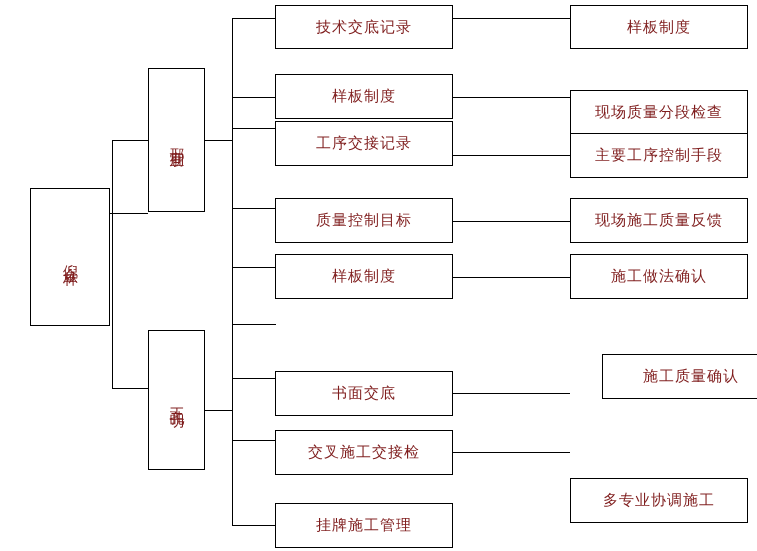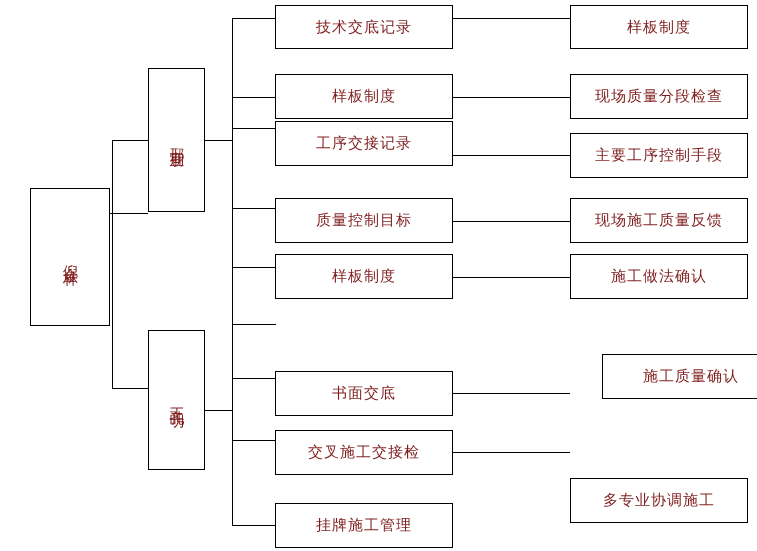--- a/index.html
+++ b/index.html
@@ -93,21 +93,21 @@
   <div class="line h" style="left:232px; top:440px; width:44px;"></div>
   <div class="box" style="left:275px; top:430px; width:178px; height:45px;">交叉施工交接检</div>
 
   <div class="line h" style="left:232px; top:525px; width:44px;"></div>
   <div class="box" style="left:275px; top:503px; width:178px; height:45px;">挂牌施工管理</div>
 
   <div class="line h" style="left:453px; top:18px; width:117px;"></div>
   <div class="box" style="left:570px; top:5px; width:178px; height:44px;">样板制度</div>
 
   <div class="line h" style="left:453px; top:97px; width:117px;"></div>
-  <div class="box" style="left:570px; top:74px; width:178px; height:45px;">现场质量分段检查</div>
+  <div class="box" style="left:570px; top:90px; width:178px; height:45px;">现场质量分段检查</div>
 
   <div class="line h" style="left:453px; top:155px; width:117px;"></div>
   <div class="box" style="left:570px; top:133px; width:178px; height:45px;">主要工序控制手段</div>
 
   <div class="line h" style="left:453px; top:221px; width:117px;"></div>
   <div class="box" style="left:570px; top:198px; width:178px; height:45px;">现场施工质量反馈</div>
 
   <div class="line h" style="left:453px; top:277px; width:117px;"></div>
   <div class="box" style="left:570px; top:254px; width:178px; height:45px;">施工做法确认</div>
 

